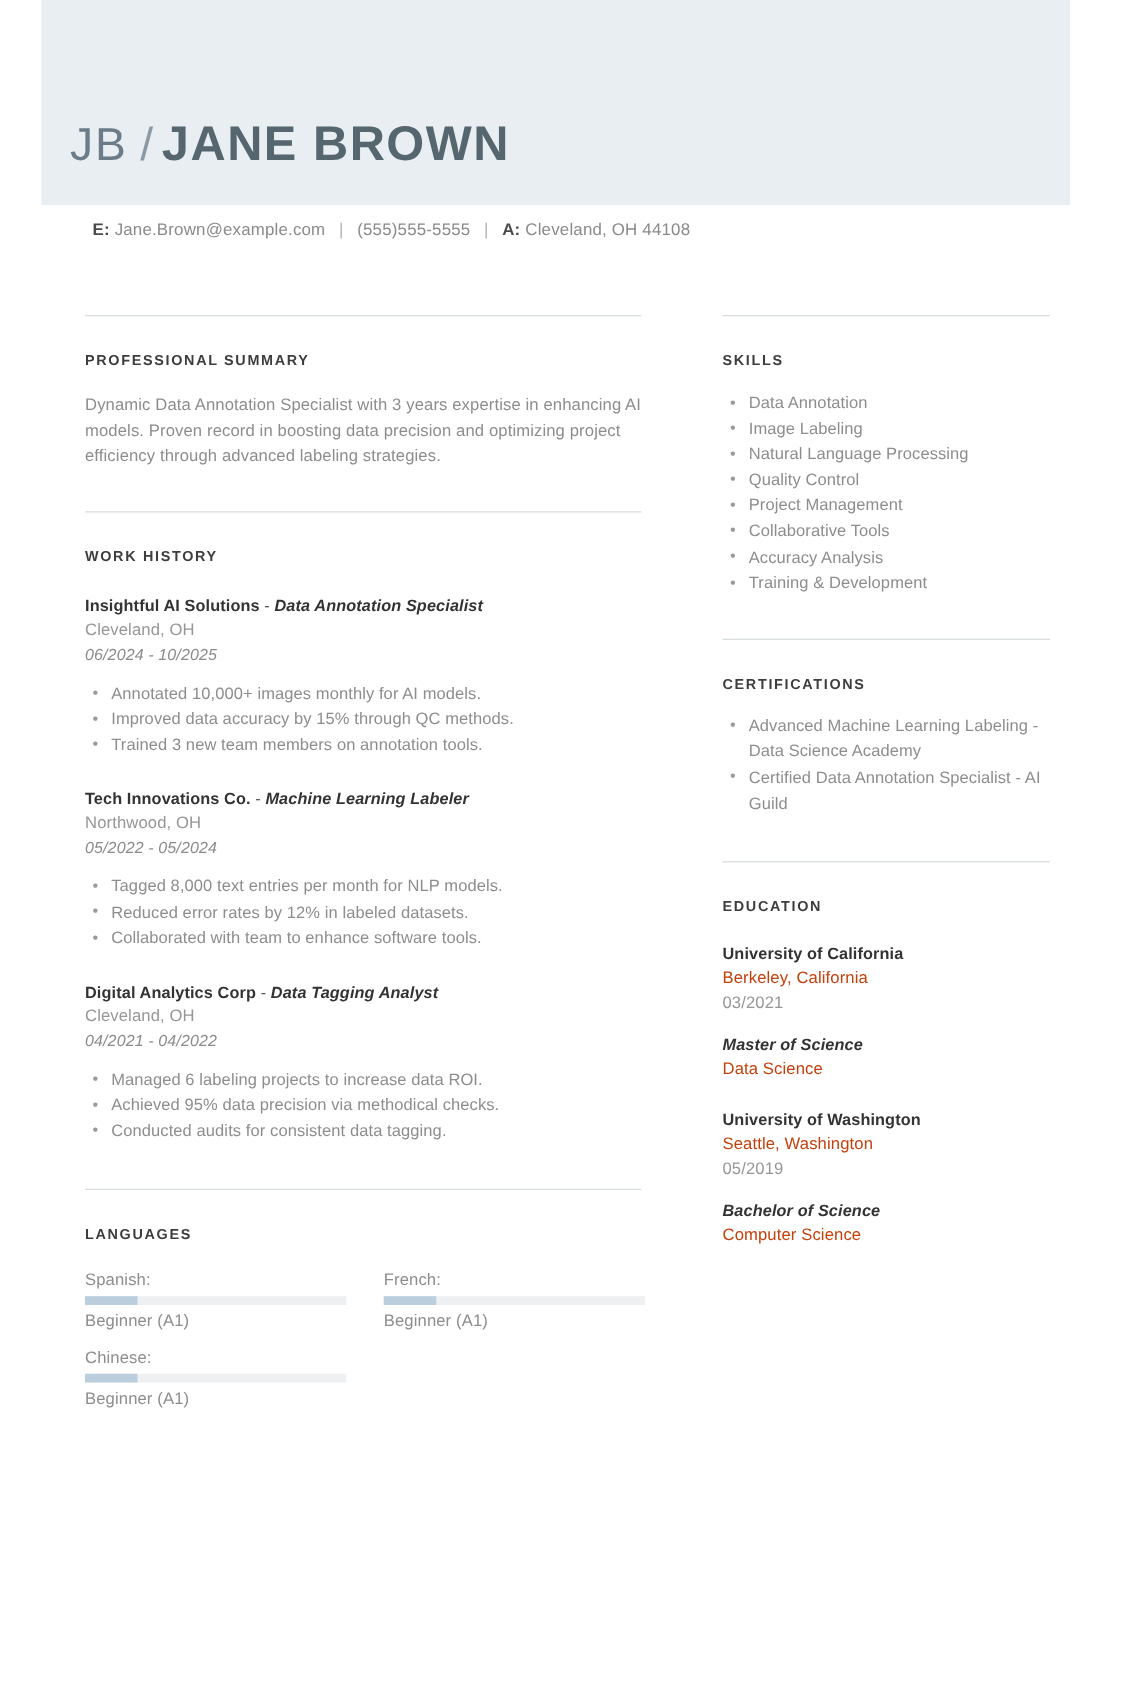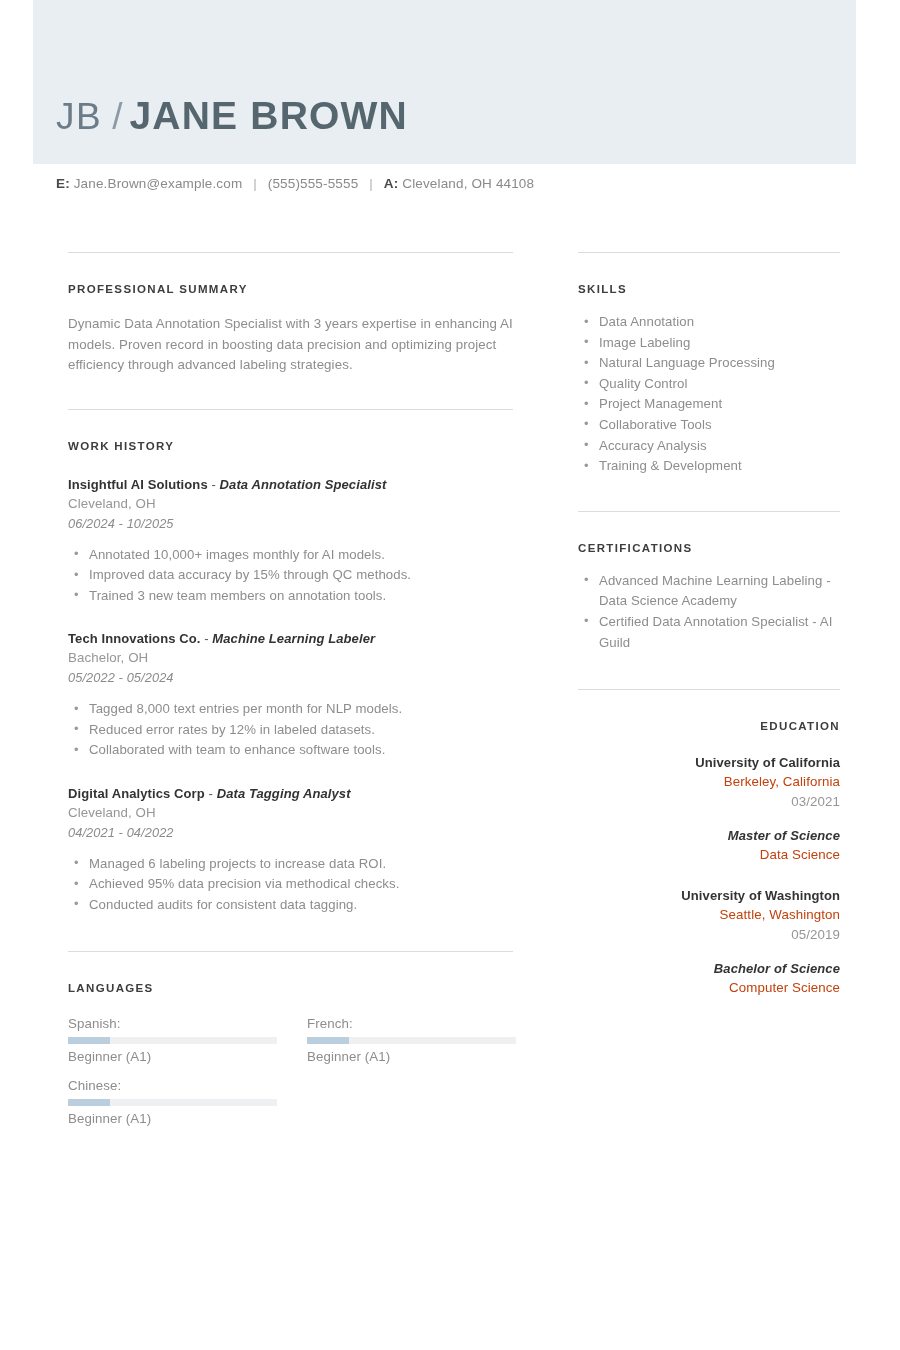--- a/index.html
+++ b/index.html
@@ -54,21 +54,21 @@
   .fullname {
     font-size: 39px;
     font-weight: 700;
     letter-spacing: 1.2px;
     color: #55666f;
   }
 
   
   .contact {
     position: absolute;
-    left: 56px;
+    left: 74px;
     top: 176px;
     font-size: 13.5px;
     color: #8a8a8a;
     white-space: nowrap;
     letter-spacing: 0.15px;
   }
   .contact .lbl {
     font-weight: 700;
     color: #4a4a4a;
   }
@@ -293,21 +293,21 @@
           <li>Annotated 10,000+ images monthly for AI models.</li>
           <li>Improved data accuracy by 15% through QC methods.</li>
           <li>Trained 3 new team members on annotation tools.</li>
         </ul>
       </div>
 
       <div class="job">
         <div class="job-head">
           <span class="job-company">Tech Innovations Co.</span><span class="job-dash"> - </span><span class="job-role">Machine Learning Labeler</span>
         </div>
-        <div class="job-loc">Bachelor, OH</div>
+        <div class="job-loc">Northwood, OH</div>
         <div class="job-dates">05/2022 - 05/2024</div>
         <ul class="bullets">
           <li>Tagged 8,000 text entries per month for NLP models.</li>
           <li>Reduced error rates by 12% in labeled datasets.</li>
           <li>Collaborated with team to enhance software tools.</li>
         </ul>
       </div>
 
       <div class="job">
         <div class="job-head">
@@ -375,21 +375,21 @@
 
     <div class="section" style="margin-top:34px;">
       <div class="rule"></div>
       <div class="sec-title">CERTIFICATIONS</div>
       <ul class="side-list">
         <li>Advanced Machine Learning Labeling - Data Science Academy</li>
         <li>Certified Data Annotation Specialist - AI Guild</li>
       </ul>
     </div>
 
-    <div class="section" style="margin-top:36px;text-align:right;">
+    <div class="section" style="margin-top:36px;">
       <div class="rule"></div>
       <div class="sec-title">EDUCATION</div>
 
       <div class="edu-block">
         <div class="edu-school">University of California</div>
         <div class="edu-loc">Berkeley, California</div>
         <div class="edu-date">03/2021</div>
         <div class="edu-degree">Master of Science</div>
         <div class="edu-field">Data Science</div>
       </div>

